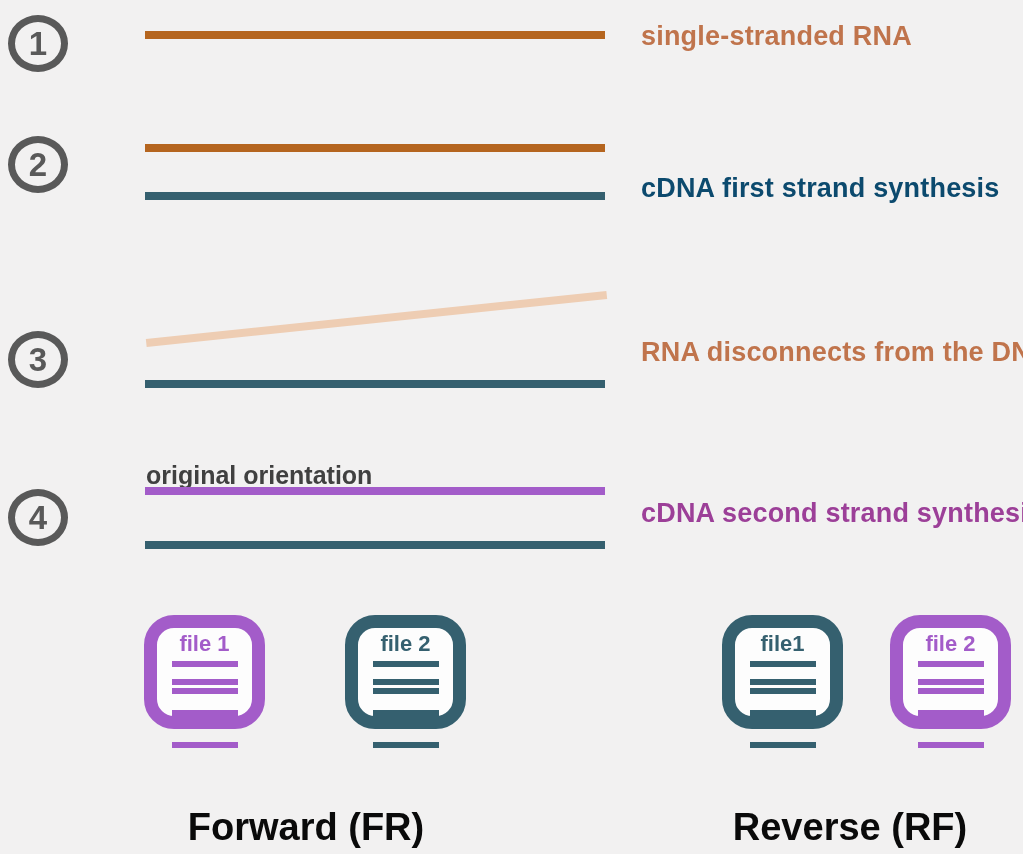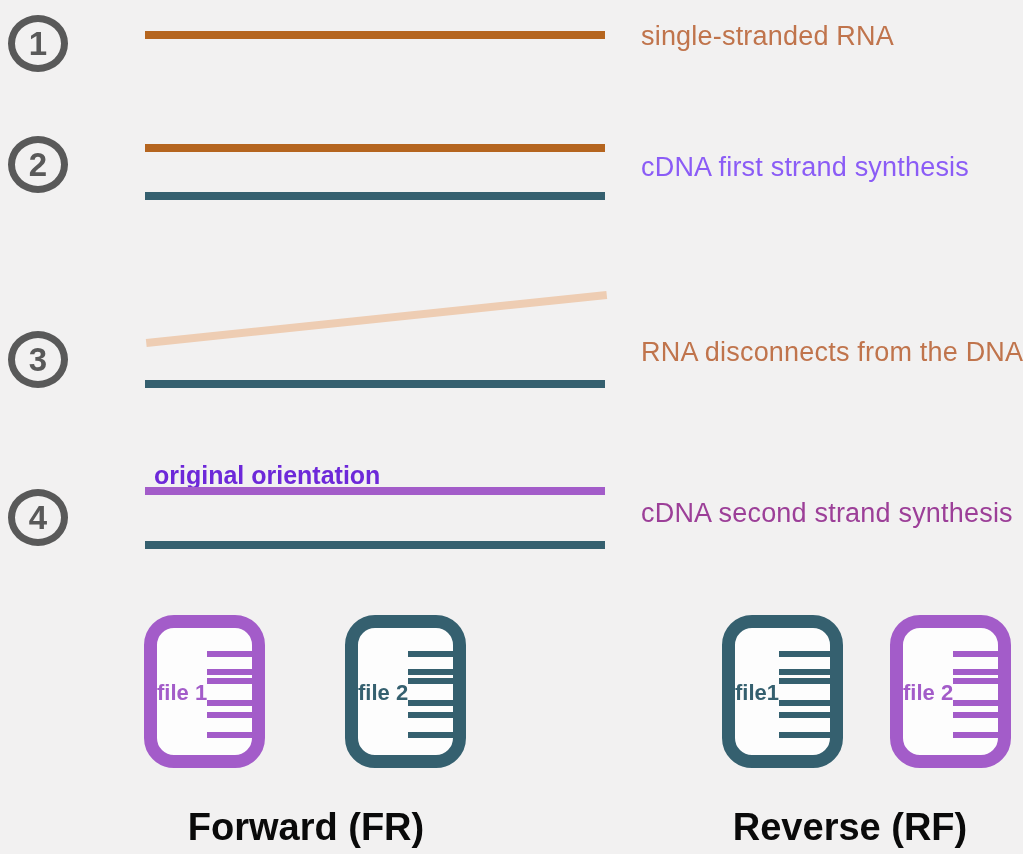--- a/index.html
+++ b/index.html
@@ -32,49 +32,49 @@
   .line-detach {
     background: #eecdb3;
     width: 463px;
     transform: rotate(-5.95deg);
   }
 
   
   .step-label {
     position: absolute;
     left: 641px;
-    font-size: 27px; font-weight: normal;
+    font-size: 27px; font-weight: bold;
     letter-spacing: 0.2px;
     white-space: nowrap;
   }
   .c-orange  { color: #c0744c; }
-  .c-teal    { color: #8b5cf6; }
+  .c-teal    { color: #0c4a6e; margin-top: 21px; }
   .c-magenta { color: #9c3f98; }
 
   
   .strand-note {
     position: absolute;
-    left: 154px;
+    left: 146px;
     font-size: 25px; font-weight: bold;
-    color: #6d28d9;
+    color: #404040;
     text-decoration: underline;
     text-underline-offset: 5px;
     text-decoration-thickness: 2px;
     white-space: nowrap;
   }
 
   
   .file-card {
     position: absolute;
     top: 615px;
-    width: 121px; height: 153px;
+    width: 121px; height: 114px;
     background: #fdfdfd;
     border: 13px solid;
     border-radius: 30px;
-    display: flex; flex-direction: row; align-items: center;
+    display: flex; flex-direction: column; align-items: center;
   }
   .file-purple { border-color: #a35cc9; color: #a35cc9; }
   .file-teal   { border-color: #35606f; color: #35606f; }
   .file-title {
     margin-top: 4px;
     font-size: 22px; font-weight: bold;
     color: currentColor;
     line-height: 1.1;
     white-space: nowrap;
   }

